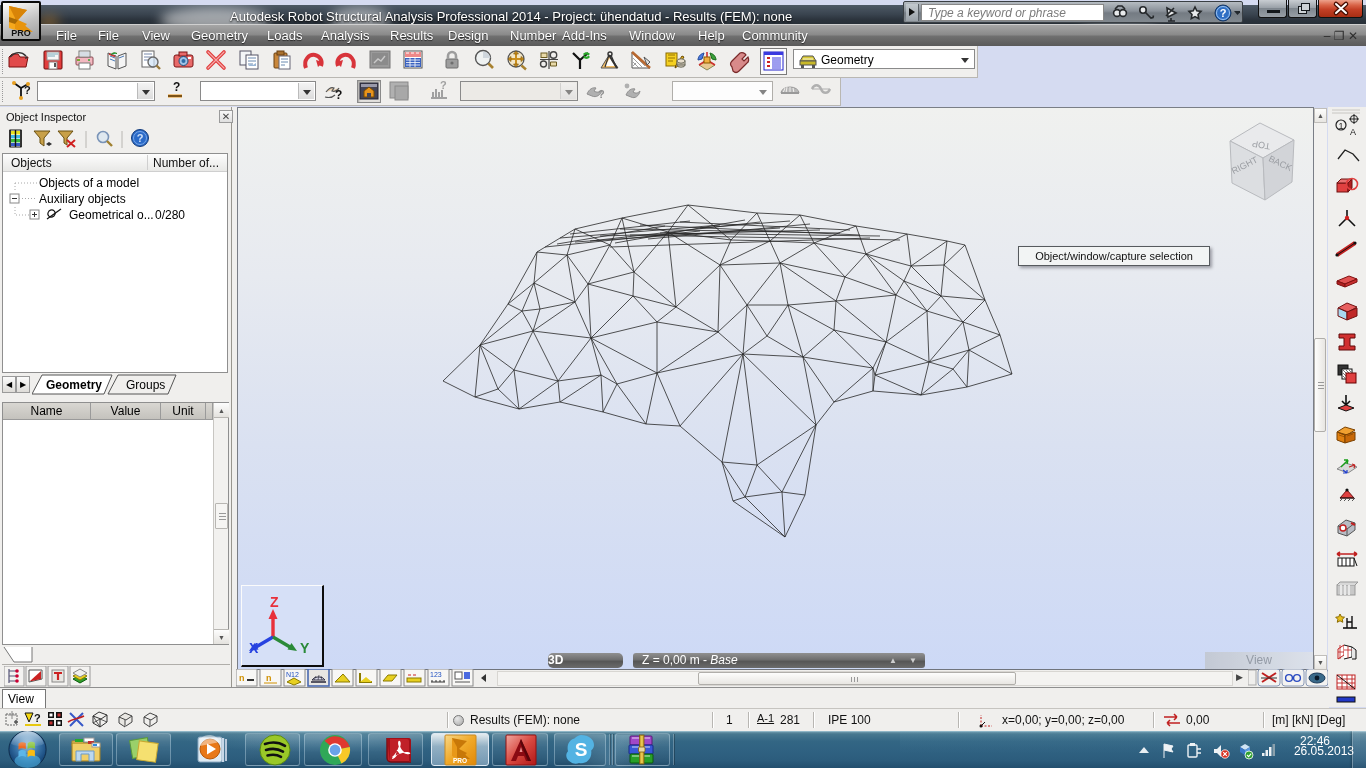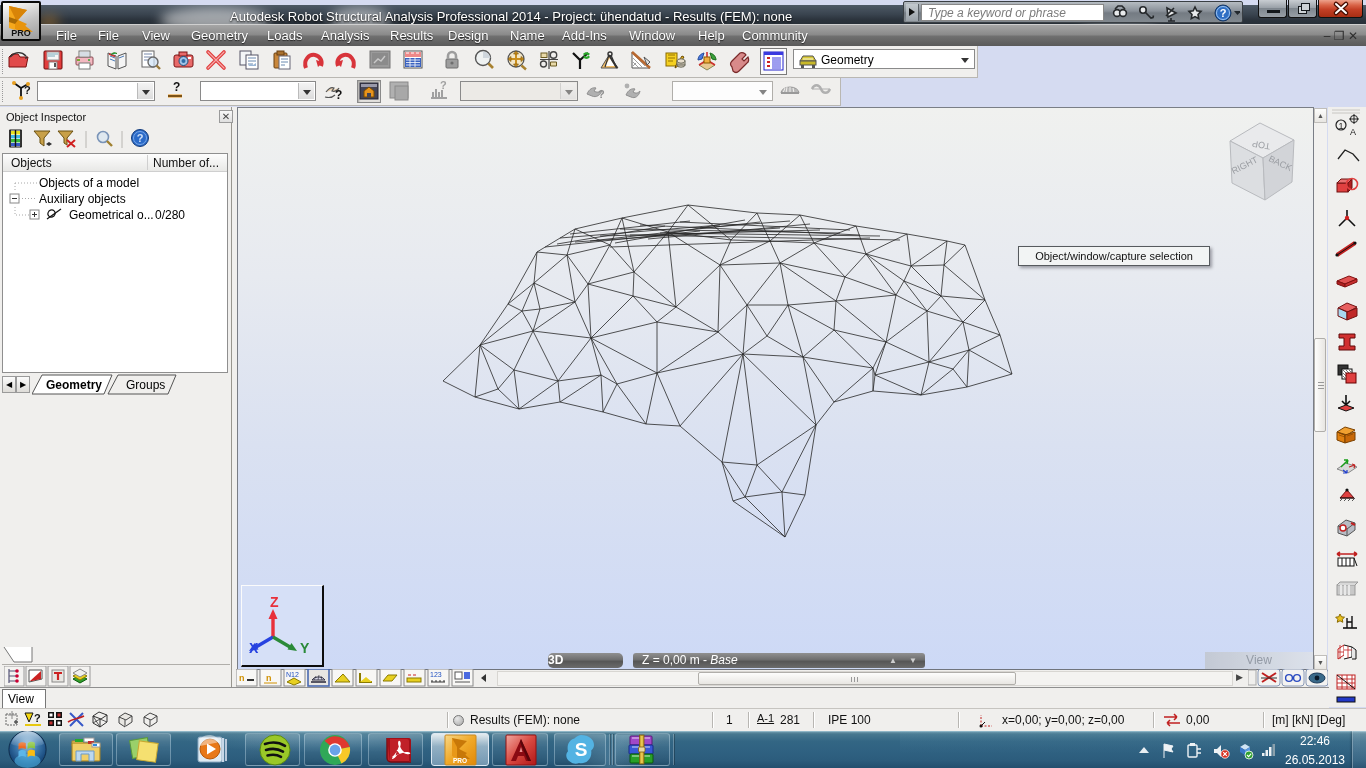--- a/index.html
+++ b/index.html
@@ -106,21 +106,21 @@
 
 <div class="abs" id="menubar">
   <span style="left:56px">File</span>
       <span style="left:98px">File</span>
       <span style="left:142px">View</span>
   <span style="left:191px">Geometry</span>
       <span style="left:267px">Loads</span>
       <span style="left:321px">Analysis</span>
   <span style="left:390px">Results</span>
       <span style="left:448px">Design</span>
-      <span style="left:510px">Name</span>
+      <span style="left:510px">Number</span>
   <span style="left:562px">Add-Ins</span>
       <span style="left:629px">Window</span>
       <span style="left:698px">Help</span>
   <span style="left:742px">Community</span>
   <span style="right:8px;top:4px;font-size:12px;color:#2e2e2e;text-shadow:none">– ❐ ✕</span>
 </div>
 
 <div class="abs tb" id="toolbar1">
  <div class="grip"></div>
  <svg width="978" height="31" viewBox="0 0 978 31">
@@ -417,20 +417,37 @@
   <div style="position:absolute;left:2px;top:2px;width:14px;height:17px;background:linear-gradient(180deg,#fbfbfb,#dedcd8);border:1px solid #9a9a9a;text-align:center;font-size:8px;line-height:16px">◀</div>
   <div style="position:absolute;left:16px;top:2px;width:14px;height:17px;background:linear-gradient(180deg,#fbfbfb,#dedcd8);border:1px solid #9a9a9a;text-align:center;font-size:8px;line-height:16px">▶</div>
   <svg width="200" height="22" viewBox="0 0 200 22" style="position:absolute;left:32px;top:0">
     <path d="M10 1L80 1 72 20 0 20z" fill="#fff" stroke="#555"></path>
     <path d="M86 1L144 1 136 20 76 20z" fill="#f0efed" stroke="#555"></path>
     <text x="14" y="15" font-size="12" font-weight="bold" fill="#000">Geometry</text>
     <text x="94" y="15" font-size="12" fill="#000">Groups</text>
   </svg>
  </div>
 
+ <div style="position:absolute;left:2px;top:295px;width:227px;height:243px;background:#fff;border:1px solid #8f8f8f">
+   <div id="grid-hdr" style="position:absolute;left:0;top:0;right:15px;height:17px">
+     <div style="left:0;width:88px">Name</div>
+          <div style="left:88px;width:70px">Value</div>
+          <div style="left:158px;width:45px">Unit</div>
+          <div style="left:203px;right:0"></div>
+   </div>
+   <div style="position:absolute;right:0;top:0;bottom:0;width:15px;background:#f2f1ef;border-left:1px solid #c8c6c2">
+     <div style="position:absolute;top:0;width:15px;height:15px;background:linear-gradient(180deg,#fdfdfd,#e4e2de);border-bottom:1px solid #b8b6b2;font-size:7px;text-align:center;line-height:15px;color:#555">▲</div>
+     <div style="position:absolute;bottom:0;width:15px;height:15px;background:linear-gradient(180deg,#fdfdfd,#e4e2de);border-top:1px solid #b8b6b2;font-size:7px;text-align:center;line-height:15px;color:#555">▼</div>
+     <div style="position:absolute;top:100px;width:13px;left:1px;height:26px;background:#f6f5f3;border:1px solid #b8b6b2;border-radius:1px">
+       <div style="position:absolute;left:3px;top:9px;width:7px;border-top:1px solid #999"></div>
+       <div style="position:absolute;left:3px;top:12px;width:7px;border-top:1px solid #999"></div>
+       <div style="position:absolute;left:3px;top:15px;width:7px;border-top:1px solid #999"></div>
+     </div>
+   </div>
+ </div>
  <div style="position:absolute;left:2px;top:539px;width:60px;height:17px">
    <svg width="60" height="17">
           <path d="M2 1l10 15 18 0 0-15" fill="#fff" stroke="#777" stroke-width="1"></path>
         </svg>
  </div>
  <div style="position:absolute;left:2px;top:557px;width:228px;height:1px;background:#b0aeaa"></div>
 
 </div>
 
 <svg class="abs" style="left:4px;top:666px" width="90" height="21" viewBox="0 0 90 21">
@@ -894,17 +911,17 @@
           <path d="M111 14l1.6 1.6 2.6-3" stroke="#fff" stroke-width="1.1" fill="none"></path>
         </g>
     <g fill="#eef2f5">
           <rect x="126" y="12" width="2.5" height="3"></rect>
           <rect x="129.5" y="9" width="2.5" height="6"></rect>
           <rect x="133" y="6" width="2.5" height="9"></rect>
           <rect x="136.5" y="3" width="2.5" height="12" fill="#8aa0ac"></rect>
         </g>
   </svg>
   <div style="position:absolute;left:1280px;top:3px;width:70px;height:15px;color:#fff;font-size:12px;text-align:center">22:46</div>
-  <div style="position:absolute;left:1276px;top:22px;width:78px;height:15px;color:#fff;font-size:12px;text-align:center">26.05.2013</div>
+  <div style="position:absolute;left:1276px;top:13px;width:78px;height:15px;color:#fff;font-size:12px;text-align:right">26.05.2013</div>
   <div style="position:absolute;left:1352px;top:0;width:1px;height:37px;background:rgba(255,255,255,.35);box-shadow:-1px 0 2px rgba(0,0,0,.4)"></div>
   <div style="position:absolute;left:1353px;top:0;width:13px;height:37px;background:linear-gradient(180deg,rgba(255,255,255,.18),rgba(255,255,255,.04))"></div>
 </div>
 </div>
 
 </body></html>

